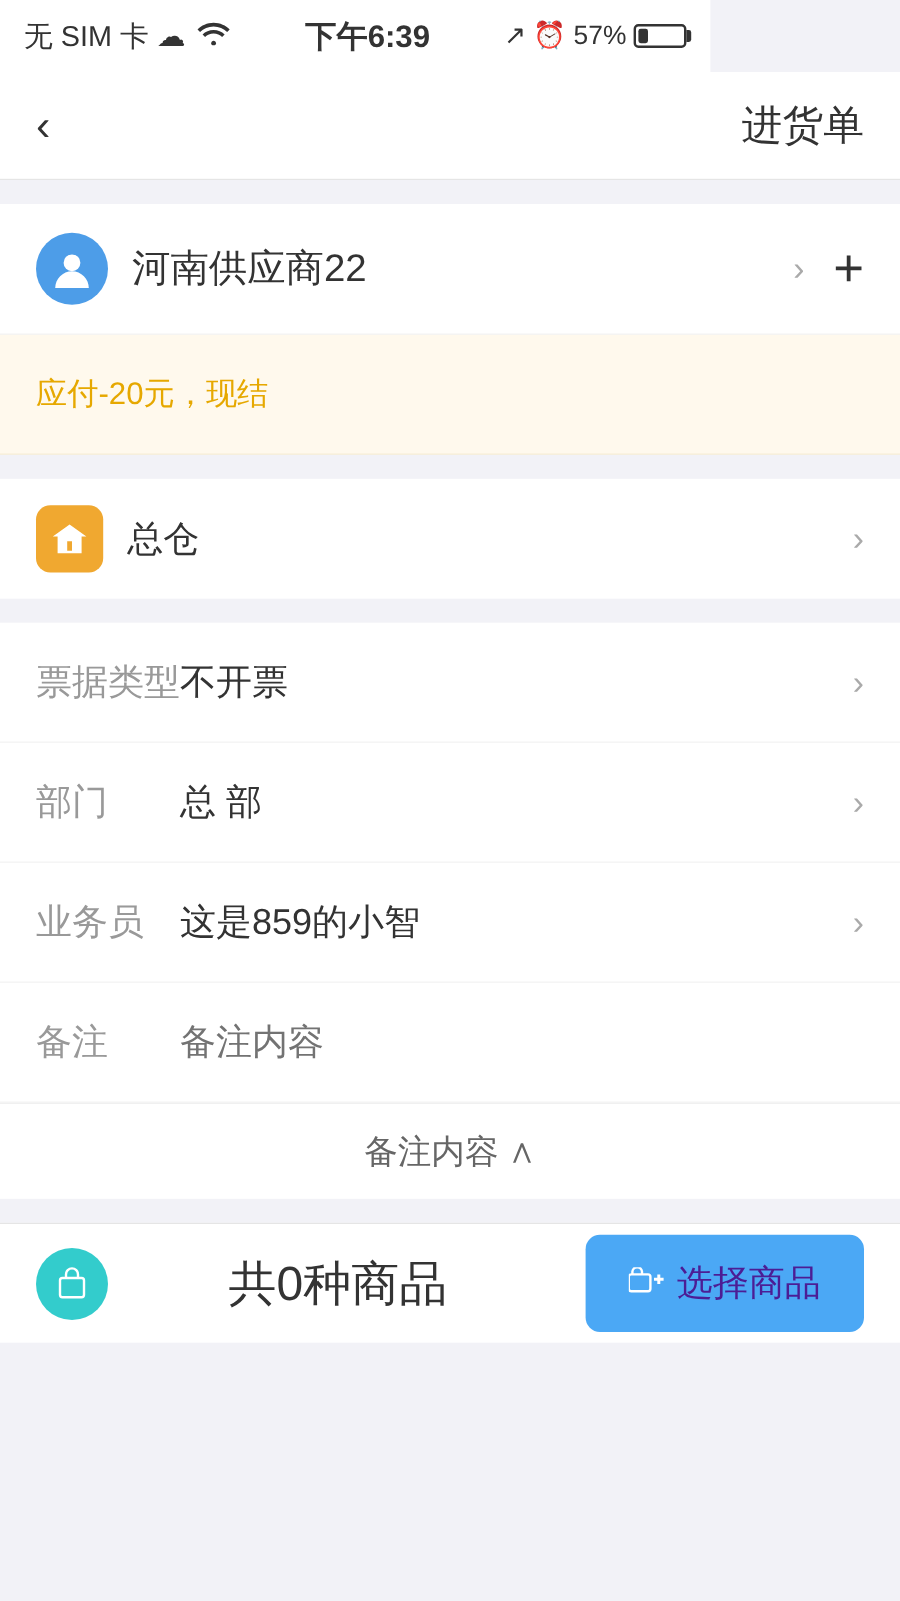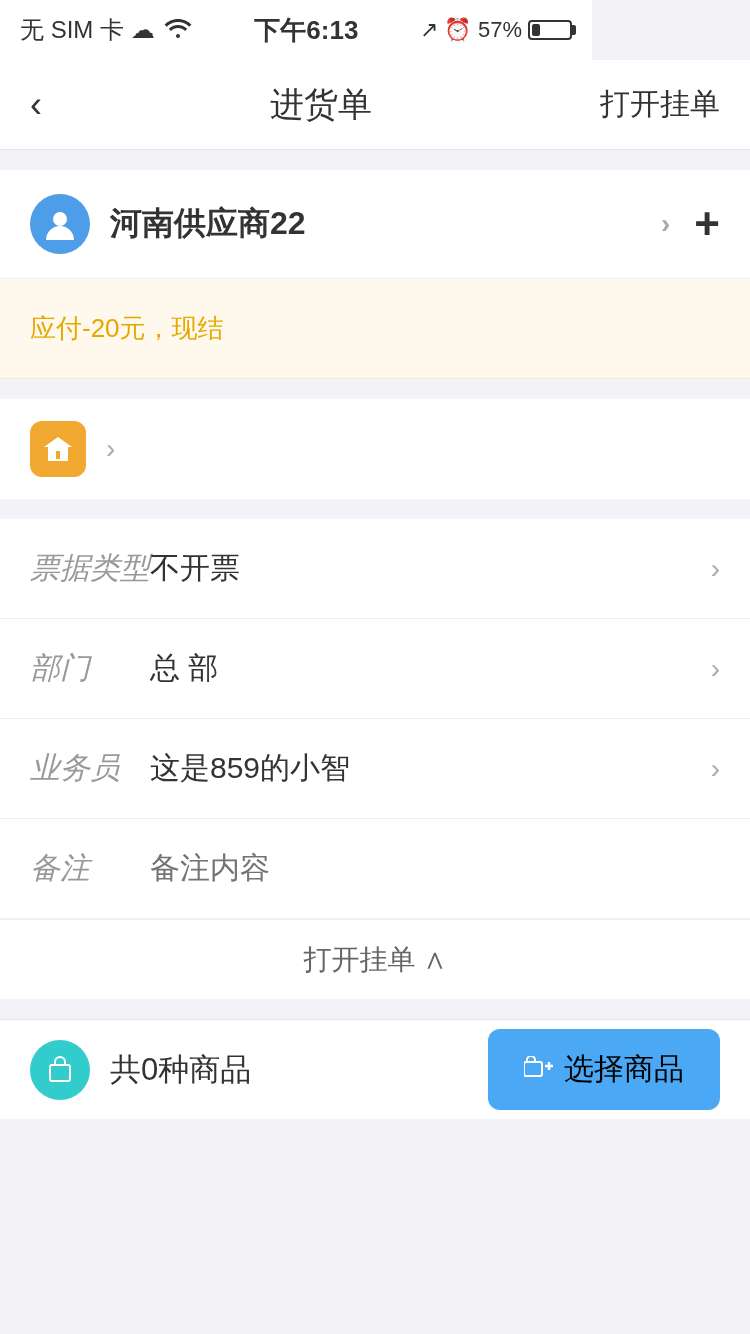--- a/index.html
+++ b/index.html
@@ -94,21 +94,20 @@
       margin-bottom: 0;
     }
 
     
     .supplier-row {
       display: flex;
       align-items: center;
       padding: 24px 30px;
       background: #fff;
       border-bottom: 1px solid #f0f0f0;
-      font-weight: bold;
     }
     .supplier-avatar {
       width: 60px;
       height: 60px;
       border-radius: 50%;
       background: #4d9de8;
       display: flex;
       align-items: center;
       justify-content: center;
       margin-right: 20px;
@@ -166,21 +165,20 @@
       display: flex;
       align-items: center;
       justify-content: center;
       margin-right: 20px;
       flex-shrink: 0;
     }
     .row-label {
       font-size: 30px;
       color: #999;
       min-width: 120px;
-      font-style: italic;
     }
     .row-value {
       flex: 1;
       font-size: 30px;
       color: #333;
     }
     .row-value.placeholder {
       color: #737373;
     }
     .row-chevron {
@@ -226,26 +224,27 @@
       border-radius: 50%;
       background: #3cc;
       display: flex;
       align-items: center;
       justify-content: center;
       margin-right: 20px;
       flex-shrink: 0;
     }
     .product-count-label {
       flex: 1;
-      font-size: 31px;
-      color: #333;
+      font-size: 40px;
+      color: #333;
+      text-align: center;
     }
     .select-product-btn {
       background: #4ba8f5;
-      color: #000000;
+      color: #4c1d95;
       font-size: 30px;
       padding: 20px 36px;
       border-radius: 12px;
       display: flex;
       align-items: center;
       gap: 10px;
       cursor: pointer;
       margin-left: 35px;
     }
 
@@ -264,35 +263,34 @@
     <span>无 SIM 卡 ☁</span>
     <span>
       
       <svg width="30" height="22" viewBox="0 0 30 22" fill="none">
         <path d="M15 18c1.1 0 2 .9 2 2s-.9 2-2 2-2-.9-2-2 .9-2 2-2z" fill="#333"></path>
         <path d="M15 12c2.8 0 5.3 1.1 7.1 2.9l2.1-2.1C21.8 10.3 18.6 9 15 9s-6.8 1.3-9.2 3.8l2.1 2.1C9.7 13.1 12.2 12 15 12z" fill="#333"></path>
         <path d="M15 6c4.4 0 8.4 1.8 11.3 4.7l2.1-2.1C25.2 5.3 20.4 3 15 3S4.8 5.3 1.6 8.6l2.1 2.1C6.6 7.8 10.6 6 15 6z" fill="#333"></path>
       </svg>
     </span>
   </div>
-  <div class="status-center">下午6:13</div>
+  <div class="status-center">下午6:39</div>
   <div class="status-right">
     <span>↗</span>
     <span>⏰</span>
     <span>57%</span>
     <span class="battery-icon">
       <span class="battery-fill"></span>
     </span>
   </div>
 </div>
 
 <div class="nav-bar">
   <span class="nav-back">‹</span>
   <span class="nav-title">进货单</span>
-  <span class="nav-action">打开挂单</span>
 </div>
 
 <div class="section-gap"></div>
 
 <div class="white-section">
   <div class="supplier-row">
     <div class="supplier-avatar">
 
       <svg class="avatar-icon" viewBox="0 0 36 36" fill="white">
         <circle cx="18" cy="13" r="7"></circle>
@@ -309,20 +307,21 @@
 <div class="section-gap"></div>
 
 <div class="white-section">
   <div class="warehouse-row">
     <div class="row-icon-wrap">
 
       <svg width="32" height="32" viewBox="0 0 32 32" fill="white">
         <path d="M16 4L2 14h4v14h20V14h4L16 4zm2 22h-4v-8h4v8z"></path>
       </svg>
     </div>
+    <span class="row-value">总仓</span>
     <span class="row-chevron">›</span>
   </div>
 </div>
 
 <div class="section-gap"></div>
 
 <div class="white-section">
 
   <div class="list-row">
     <span class="row-label">票据类型</span>
@@ -340,21 +339,21 @@
     <span class="row-label">业务员</span>
     <span class="row-value">这是859的小智</span>
     <span class="row-chevron">›</span>
   </div>
 
   <div class="list-row">
     <span class="row-label">备注</span>
     <span class="row-value placeholder">备注内容</span>
   </div>
 
-  <div class="collapse-bar">打开挂单 ∧</div>
+  <div class="collapse-bar">备注内容 ∧</div>
 </div>
 
 <div class="section-gap"></div>
 
 <div class="bottom-bar">
   <div class="product-count-icon">
 
     <svg width="34" height="34" viewBox="0 0 34 34" fill="white">
       <rect x="7" y="12" width="20" height="16" rx="2" stroke="white" stroke-width="2" fill="none"></rect>
       <path d="M12 12v-3a5 5 0 0 1 10 0v3" stroke="white" stroke-width="2" fill="none"></path>

